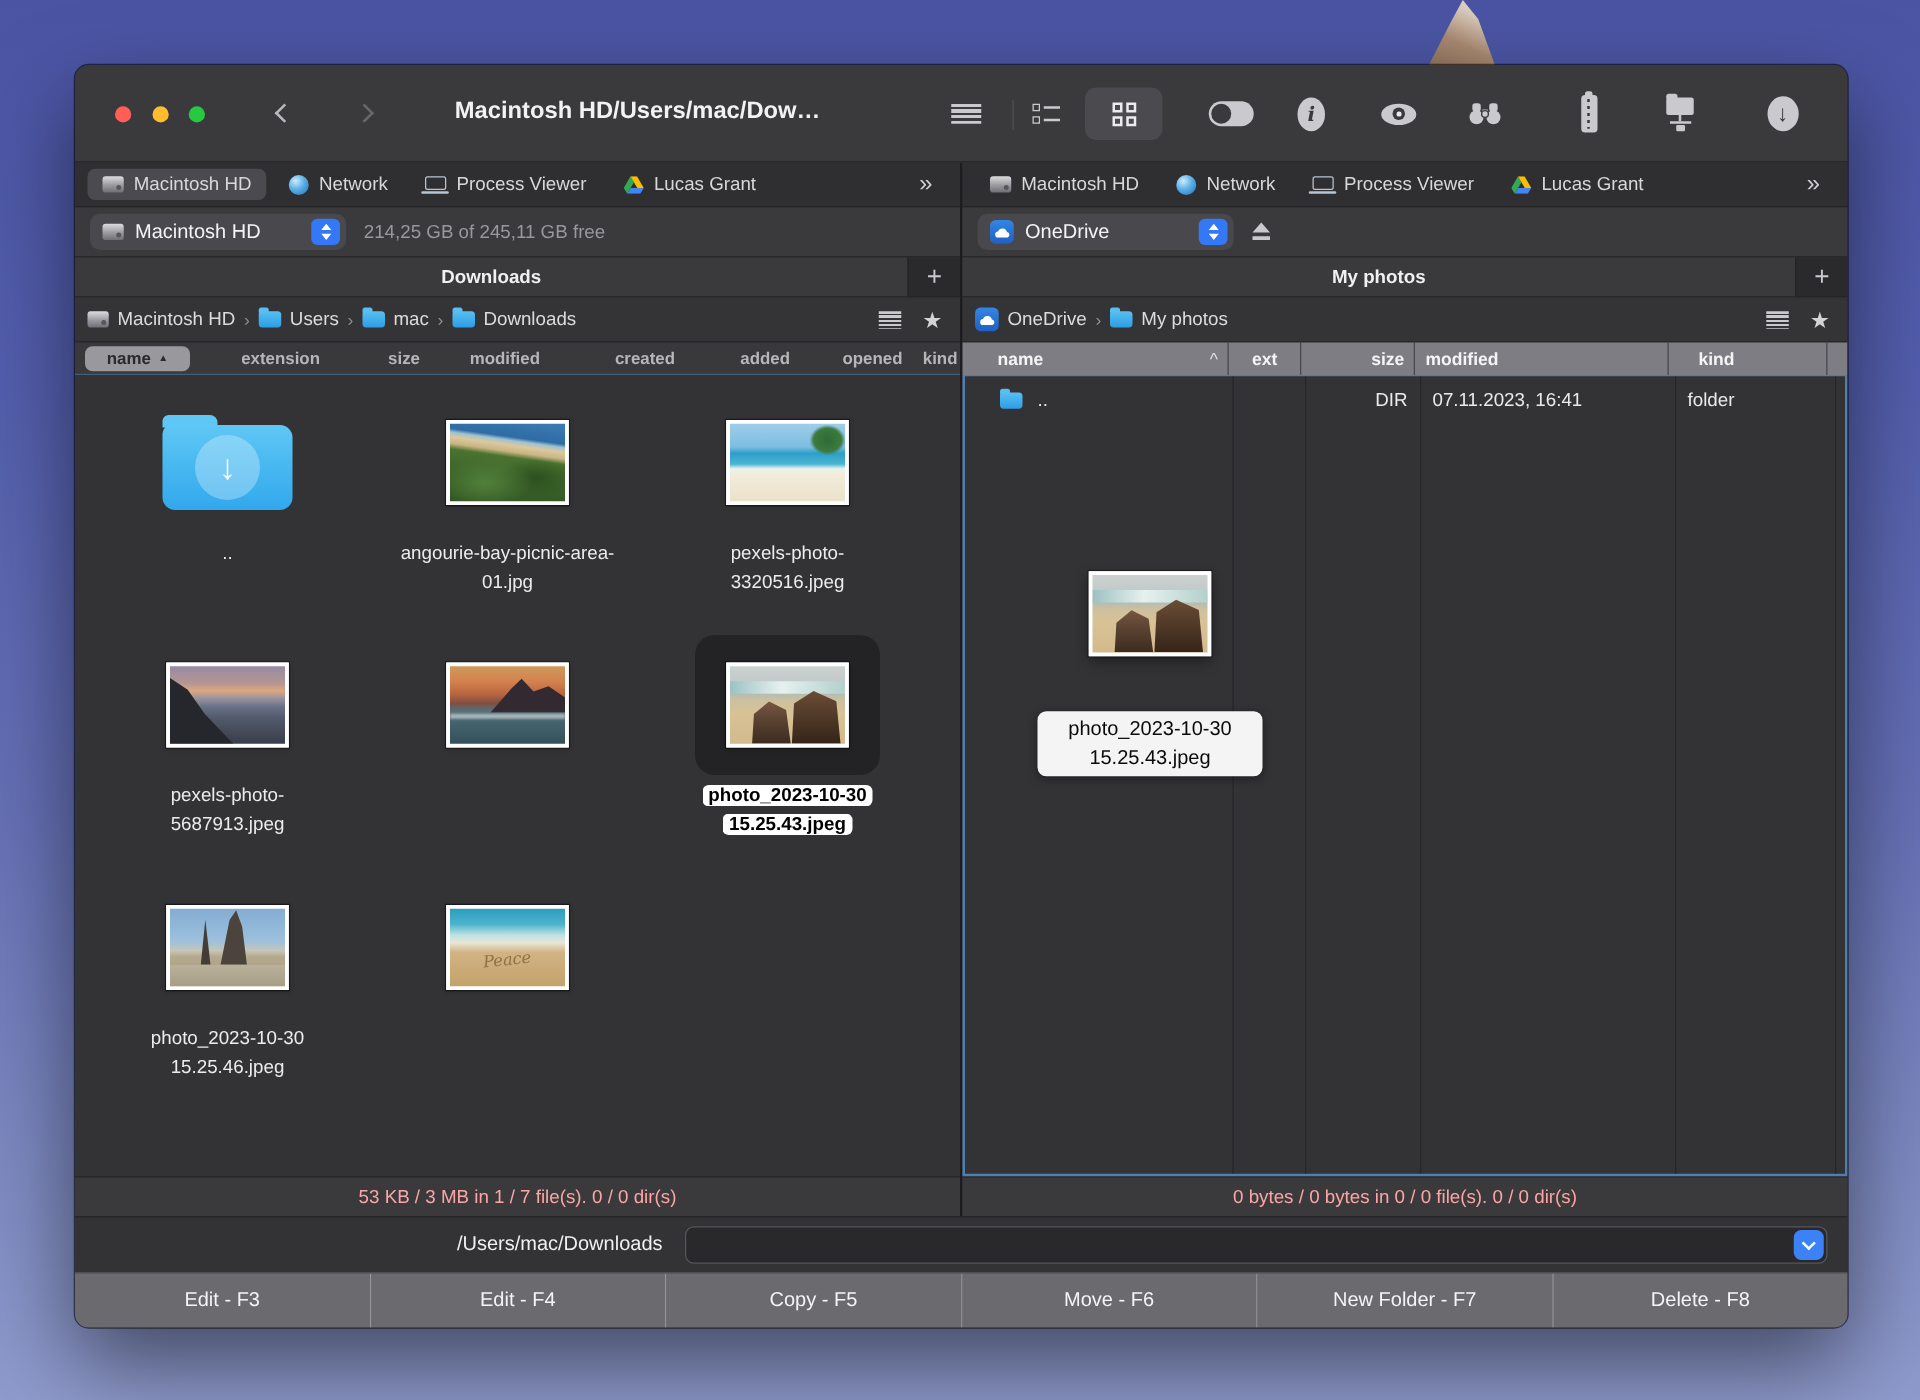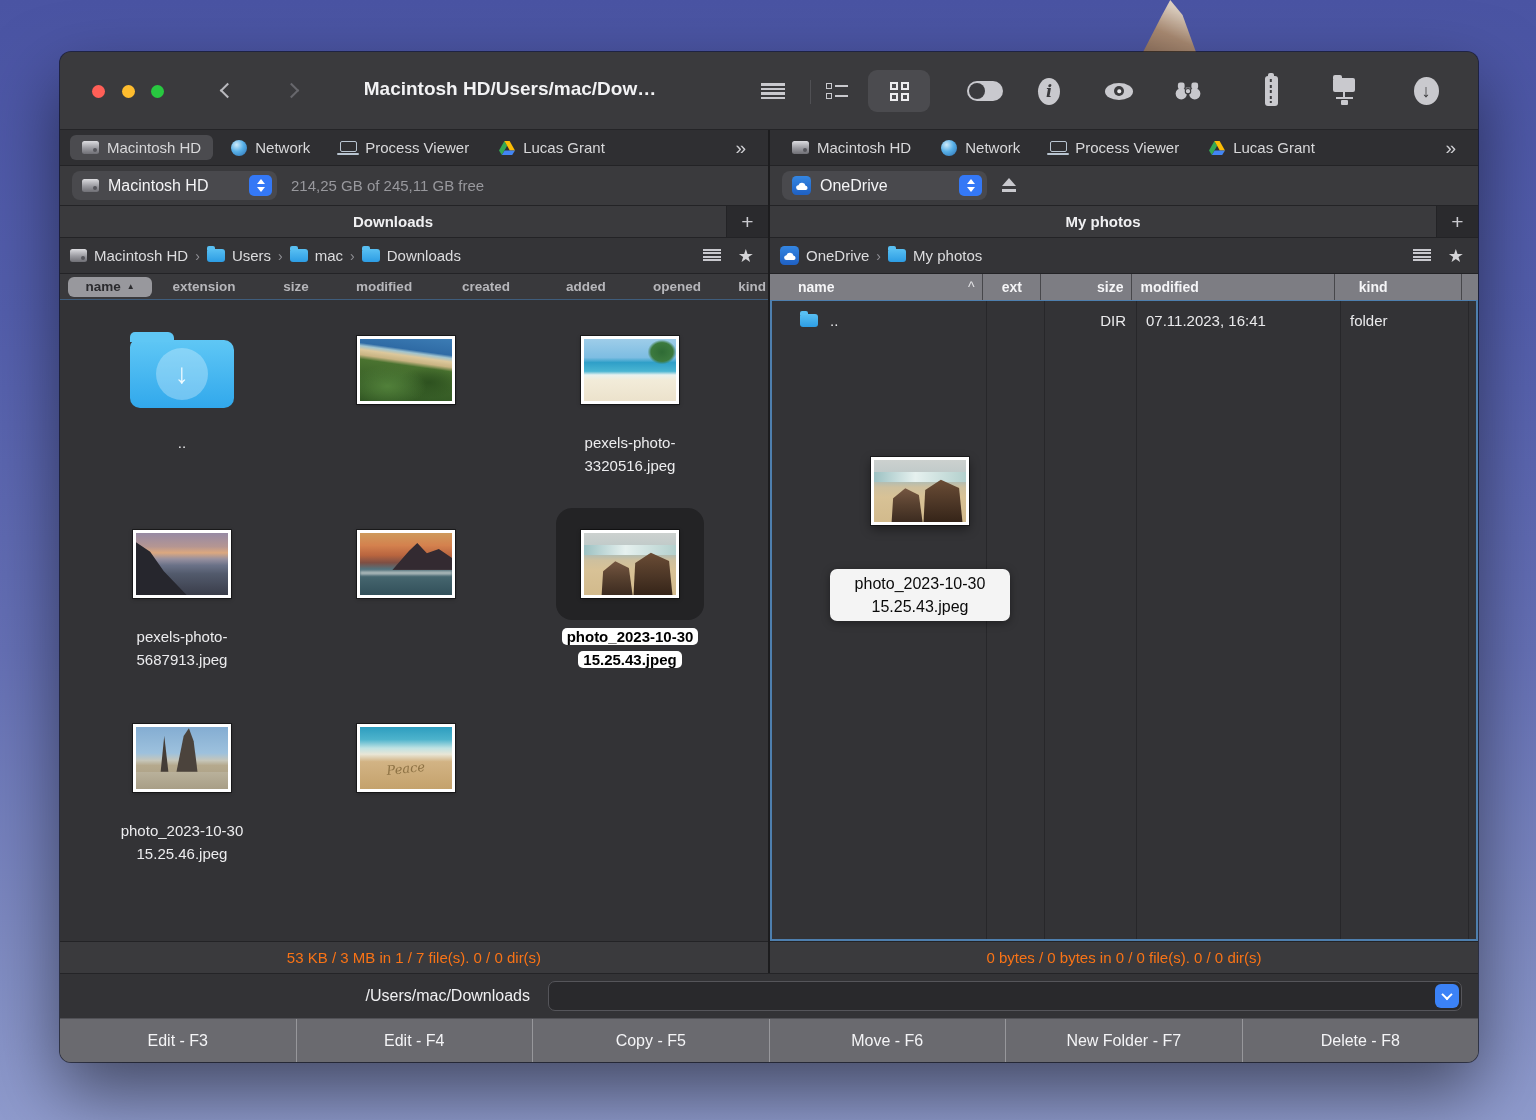--- a/index.html
+++ b/index.html
@@ -95,21 +95,21 @@
   .drive-ico::after{content:"";position:absolute;right:2px;bottom:2px;width:4px;height:4px;border-radius:50%;background:#56565c;}
   .globe-ico{width:16px;height:16px;border-radius:50%;background:radial-gradient(circle at 35% 30%,#cfeaf9 0%,#58b0e8 45%,#2a6db0 100%);flex:0 0 auto;}
   .laptop-ico{width:17px;height:11px;border:1.6px solid #b9c5d1;border-radius:2px;position:relative;flex:0 0 auto;margin-bottom:3px;}
   .laptop-ico::after{content:"";position:absolute;left:-4px;bottom:-4.6px;width:22px;height:2.6px;border-radius:1px;background:#b9c5d1;}
   .folder-ico{width:18px;height:13px;border-radius:2px 3px 3px 3px;background:linear-gradient(180deg,#58bff2 0%,#2d9de4 100%);position:relative;flex:0 0 auto;}
   .folder-ico::before{content:"";position:absolute;top:-3px;left:0;width:8px;height:4px;border-radius:2px 2px 0 0;background:#58bff2;}
   .onedrive-ico{width:19px;height:19px;border-radius:4.5px;background:linear-gradient(180deg,#3486e2 0%,#1f60c3 100%);display:flex;align-items:center;justify-content:center;flex:0 0 auto;}
   .gd-ico{flex:0 0 auto;}
   
   .colhead-l{height:26px;background:#39393c;border-bottom:1px solid #3f5d7c;display:flex;align-items:center;font-size:13.5px;font-weight:bold;color:#b6b6ba;flex:0 0 auto;}
-  .colhead-l .c{text-align:center;}
+  .colhead-l .c{text-align:right;}
   .namepill{margin-left:8px;width:84px;height:20px;background:#98989d;border-radius:6px;color:#2b2b2e;display:flex;align-items:center;justify-content:center;gap:6px;}
   .namepill .arr{font-size:8px;}
   .colhead-r{height:26px;background:#7d7d83;display:flex;align-items:center;font-size:14px;font-weight:bold;color:#f5f5f7;flex:0 0 auto;}
   .colhead-r .c{height:100%;display:flex;align-items:center;border-left:1px solid #47474b;padding:0 8px;}
   .colhead-r .c:first-child{border-left:none;padding-left:28px;}
   .colhead-r .caret{margin-left:auto;font-weight:normal;color:#e2e2e5;}
   
   .files-l{flex:1;background:#333336;overflow:hidden;display:grid;grid-template-columns:repeat(3,224px);grid-auto-rows:194px;padding:14px 0 0 10px;}
   .fitem{display:flex;flex-direction:column;align-items:center;}
   .iconwrap{width:148px;height:112px;display:flex;align-items:center;justify-content:center;border-radius:16px;}
@@ -134,21 +134,21 @@
   .pic-rocks43{background:linear-gradient(180deg,#ccd1cf 0%,#c0cac9 22%,#a9bcba 32%,#cec09e 44%,#d8c296 60%,#d2ba8c 100%);}
   .pic-rocks43 .sea{left:0;top:20%;width:100%;height:16%;background:linear-gradient(92deg,#9cc1c2 0%,#e6f1ef 45%,#b3d0cd 100%);}
   .pic-rocks43 .ra{left:16%;bottom:0;width:40%;height:62%;background:linear-gradient(180deg,#7d5c46 0%,#57402f 55%,#3c2b20 100%);clip-path:polygon(8% 100%,12% 38%,45% 12%,82% 30%,92% 100%);}
   .pic-rocks43 .rb{left:52%;bottom:0;width:46%;height:74%;background:linear-gradient(180deg,#6f5038 0%,#4c3626 60%,#352418 100%);clip-path:polygon(4% 100%,8% 30%,45% 8%,88% 26%,96% 100%);}
   .pic-pinn46{background:linear-gradient(180deg,#84add2 0%,#9dc1dd 42%,#c6c6b9 54%,#b5a98d 62%,#a69b82 100%);}
   .pic-pinn46 .p1{left:24%;bottom:28%;width:14%;height:58%;background:#443d37;clip-path:polygon(20% 100%,48% 0,80% 100%);}
   .pic-pinn46 .p2{left:44%;bottom:28%;width:26%;height:70%;background:#4b433c;clip-path:polygon(0 100%,30% 18%,52% 0,72% 30%,88% 100%);}
   .pic-pinn46 .wet{left:0;bottom:0;width:100%;height:28%;background:linear-gradient(180deg,#b9b19b 0%,#a89e86 100%);}
   .pic-peace48{background:linear-gradient(180deg,#2d9dbf 0%,#4db3cc 20%,#bfe2e3 34%,#e9e6d6 44%,#d2b384 56%,#c4a26c 100%);}
   .pic-peace48 .txt{left:10%;top:55%;width:80%;text-align:center;font-family:"DejaVu Serif",serif;font-style:italic;font-size:13px;color:#8d7244;transform:rotate(-6deg);}
-  .status{height:32px;background:#3a3a3d;border-top:1px solid #232326;display:flex;align-items:center;justify-content:center;font-size:15px;color:#f97316;flex:0 0 auto;}
+  .status{height:32px;background:#3a3a3d;border-top:1px solid #232326;display:flex;align-items:center;justify-content:center;font-size:15px;color:#fca5a5;flex:0 0 auto;}
   
   .files-r{flex:1;background:#333336;border:2px solid #4e7fae;border-top-width:1.5px;position:relative;overflow:hidden;}
   .vline{position:absolute;top:0;bottom:0;width:1px;background:#27272a;}
   .rrow{position:relative;display:grid;grid-template-columns:214px 58px 92px 204px 128px 1fr;height:38px;align-items:center;font-size:15px;color:#eaeaec;}
   .rrow .cell{padding:0 10px;white-space:nowrap;}
   .rrow .name{display:flex;align-items:center;gap:12px;padding-left:28px;}
   .rrow .size{text-align:right;}
   .drag-ghost{position:absolute;left:58px;top:156px;width:180px;text-align:center;}
   .drag-ghost .thumb{margin:0 auto;box-shadow:0 0 0 1px rgba(0,0,0,.45),0 4px 10px rgba(0,0,0,.45);}
   .drag-label{margin-top:44px;background:#f4f4f4;color:#0a0a0a;border-radius:7px;padding:3px 7px;font-size:16px;line-height:1.45;box-shadow:0 2px 8px rgba(0,0,0,.4);}
@@ -332,20 +332,21 @@
             <div class="fname"><span>..</span></div>
           </div>
           <div class="fitem">
             <div class="iconwrap">
                 <div class="thumb">
                   <div class="pic pic-angourie">
                     <span class="fo1"></span>
                   </div>
                 </div>
               </div>
+            <div class="fname"><span>angourie-bay-picnic-area-01.jpg</span></div>
           </div>
           <div class="fitem">
             <div class="iconwrap">
                 <div class="thumb">
                   <div class="pic pic-beach1">
                     <span class="palm"></span>
                   </div>
                 </div>
               </div>
             <div class="fname"><span>pexels-photo-3320516.jpeg</span></div>

